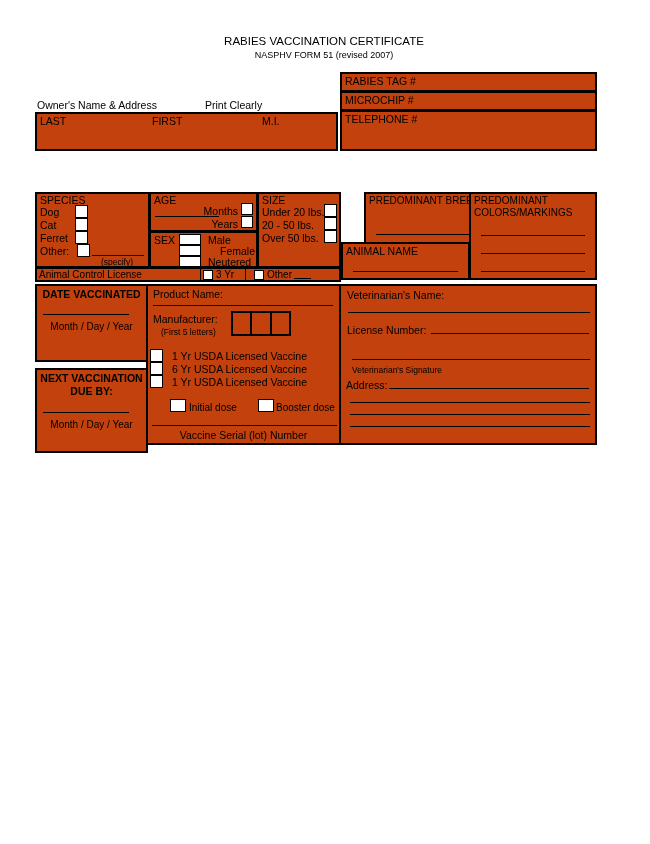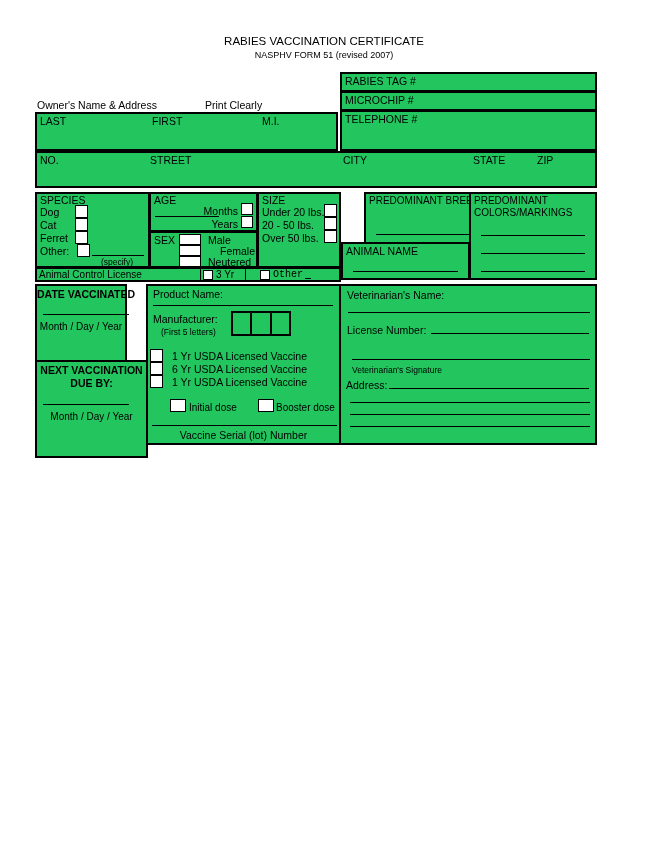--- a/index.html
+++ b/index.html
@@ -1,20 +1,20 @@
 <!DOCTYPE html>
 <html><head>
 <meta charset="utf-8">
 <style>
   * { margin:0; padding:0; box-sizing:border-box; }
   html,body { background:#fff; }
   body { width:650px; height:844px; font-family:"Liberation Sans", sans-serif; color:#000; }
   .page { position:relative; width:650px; height:844px; background:#fff; overflow:hidden; }
   .abs { position:absolute; }
-  .box { position:absolute; border:2px solid #000; background:#22c55e; }
+  .box { position:absolute; border:2px solid #000; background:#c2410c; }
   .lbl { font-size:10.5px; line-height:12px; white-space:nowrap; }
   .lbl10 { font-size:10px; line-height:11px; white-space:nowrap; }
   .sm { font-size:8.5px; line-height:9px; white-space:nowrap; }
   .bold { font-weight:bold; }
   .center { text-align:center; }
   .cb { position:absolute; width:13px; height:13px; border:1.5px solid #000; background:#fff; }
   .cbw { position:absolute; width:22px; height:11px; border:1.5px solid #000; background:#fff; }
   .cbi { display:inline-block; width:10px; height:10px; border:1.5px solid #000; background:#fff; vertical-align:middle; margin-right:3px; flex:none; }
   .wline { position:absolute; border-bottom:1.5px solid #000; }
   .row { display:flex; align-items:center; }
@@ -39,27 +39,20 @@
 
   <span class="lbl abs" style="left:37px;top:99px;">Owner's Name &amp; Address</span>
   <span class="lbl abs" style="left:205px;top:99px;">Print Clearly</span>
 
   <div class="box" style="left:35px;top:112px;width:303px;height:39px;">
     <span class="lbl abs" style="left:3px;top:1px;">LAST</span>
     <span class="lbl abs" style="left:115px;top:1px;">FIRST</span>
     <span class="lbl abs" style="left:225px;top:1px;">M.I.</span>
   </div>
 
-  <div class="box" style="left:35px;top:151px;width:562px;height:37px;">
-    <span class="lbl abs" style="left:3px;top:1px;">NO.</span>
-    <span class="lbl abs" style="left:113px;top:1px;">STREET</span>
-    <span class="lbl abs" style="left:306px;top:1px;">CITY</span>
-    <span class="lbl abs" style="left:436px;top:1px;">STATE</span>
-    <span class="lbl abs" style="left:500px;top:1px;">ZIP</span>
-  </div>
 
   <div class="box" style="left:35px;top:192px;width:115px;height:76px;">
     <span class="lbl abs" style="left:3px;top:0px;">SPECIES</span>
     <span class="lbl abs" style="left:3px;top:12px;">Dog</span>
     <span class="cb" style="left:38px;top:11px;"></span>
     <span class="lbl abs" style="left:3px;top:25px;">Cat</span>
     <span class="cb" style="left:38px;top:24px;"></span>
     <span class="lbl abs" style="left:3px;top:38px;">Ferret</span>
     <span class="cb" style="left:38px;top:37px;"></span>
     <span class="lbl abs" style="left:3px;top:51px;">Other:</span>
@@ -120,34 +113,34 @@
       <span class="lbl10">Animal Control License</span>
     </div>
     <div class="row" style="width:45px;height:100%;border-left:1.5px solid #000;padding-left:2px;margin-top:31px;">
       <span class="cbi"></span>
       <span class="lbl10">1 Yr</span>
     </div>
     <div class="row" style="width:45px;height:100%;border-left:1.5px solid #000;padding-left:2px;">
       <span class="cbi"></span>
       <span class="lbl10">3 Yr</span>
     </div>
-    <div class="row" style="flex:1;height:100%;border-left:1.5px solid #000;padding-left:14px;padding-right:28px;font-family:Liberation Mono, monospace;">
+    <div class="row" style="flex:1;height:100%;border-left:1.5px solid #000;padding-left:8px;padding-right:28px;">
       <span class="cbi"></span>
       <span class="lbl10">Other</span>
       <span style="flex:1;border-bottom:1.5px solid #000;height:8px;margin-left:2px;"></span>
     </div>
   </div>
 
-  <div class="box" style="left:35px;top:284px;width:92px;height:78px;">
+  <div class="box" style="left:35px;top:284px;width:113px;height:78px;">
     <div class="lbl bold center abs" style="left:0;top:2px;width:100%;">DATE VACCINATED</div>
     <span class="wline" style="left:6px;top:17px;width:86px;height:12px;"></span>
     <div class="lbl10 center abs" style="left:0;top:35px;width:100%;">Month / Day / Year</div>
   </div>
 
-  <div class="box" style="left:35px;top:360px;width:113px;height:98px;">
+  <div class="box" style="left:35px;top:368px;width:113px;height:85px;">
     <div class="lbl bold center abs" style="left:0;top:2px;width:100%;">NEXT VACCINATION</div>
     <div class="lbl bold center abs" style="left:0;top:15px;width:100%;">DUE BY:</div>
     <span class="wline" style="left:6px;top:31px;width:86px;height:12px;"></span>
     <div class="lbl10 center abs" style="left:0;top:49px;width:100%;">Month / Day / Year</div>
   </div>
 
   <div class="box" style="left:146px;top:284px;width:195px;height:161px;">
     <span class="lbl abs" style="left:5px;top:2px;">Product Name:</span>
     <span class="wline" style="left:5px;top:8px;width:180px;height:12px;"></span>
     <span class="lbl abs" style="left:5px;top:27px;">Manufacturer:</span>

